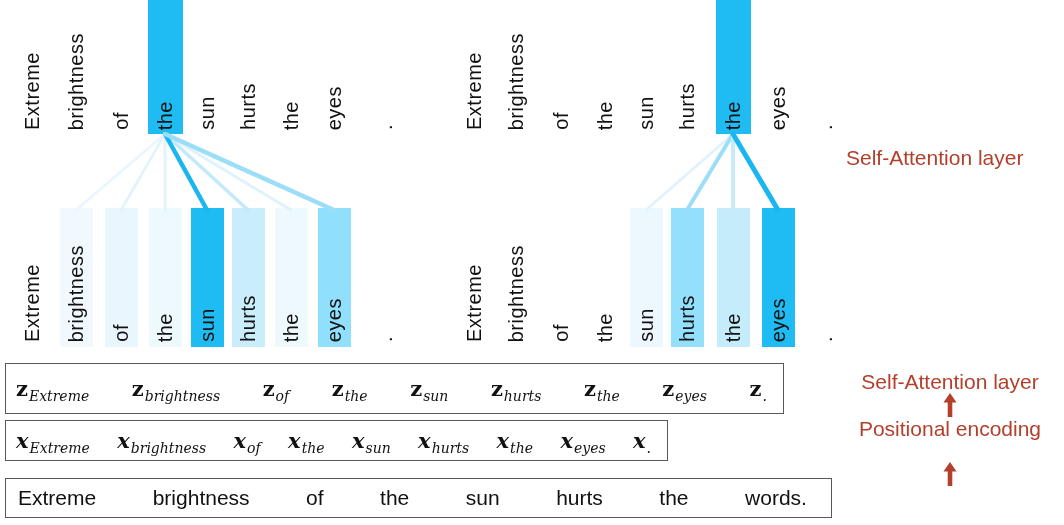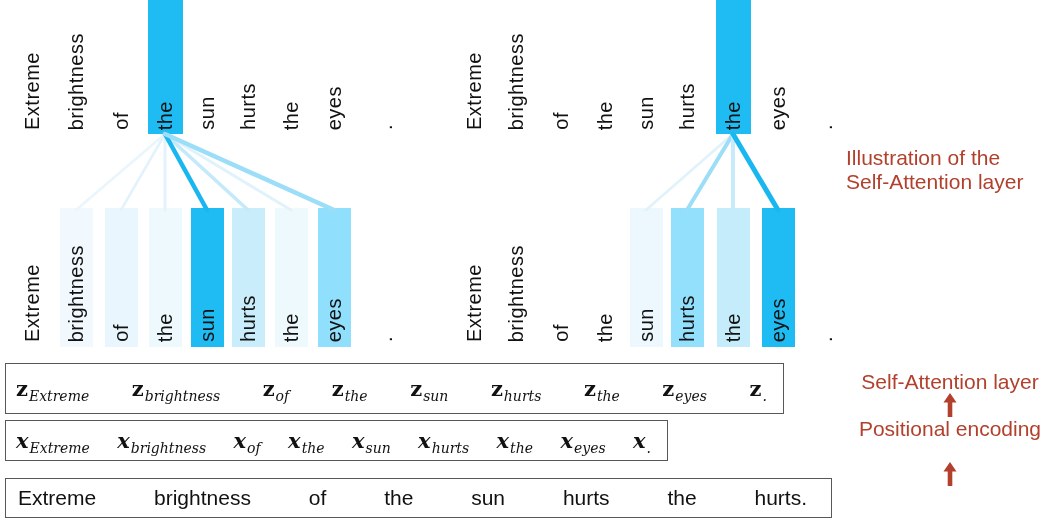--- a/index.html
+++ b/index.html
@@ -133,25 +133,24 @@
     </div>
 
   <div class="row-box row-sent" id="sentence-row" style="top:478px; width:827px; height:40px; padding:0 24px 0 12px;">
       <span class="sent-token">Extreme</span>
       <span class="sent-token">brightness</span>
       <span class="sent-token">of</span>
       <span class="sent-token">the</span>
       <span class="sent-token">sun</span>
       <span class="sent-token">hurts</span>
       <span class="sent-token">the</span>
-      <span class="sent-token">hurts.</span>
+      <span class="sent-token">words.</span>
     </div>
 
   <div class="rlabel" id="illustration-label">
-    <div>Illustration of the</div>
     <div>Self-Attention layer</div>
   </div>
 
   <div id="right-col">
     <div class="rc-item" style="top:370px;">Self-Attention layer</div>
 
     <svg class="up-arrow" style="top:393px;" width="14" height="24" viewBox="0 0 14 24">
       <polygon points="7,0 13.5,9.5 9.3,9.5 9.3,24 4.7,24 4.7,9.5 0.5,9.5" fill="currentColor"></polygon>
     </svg>
 

